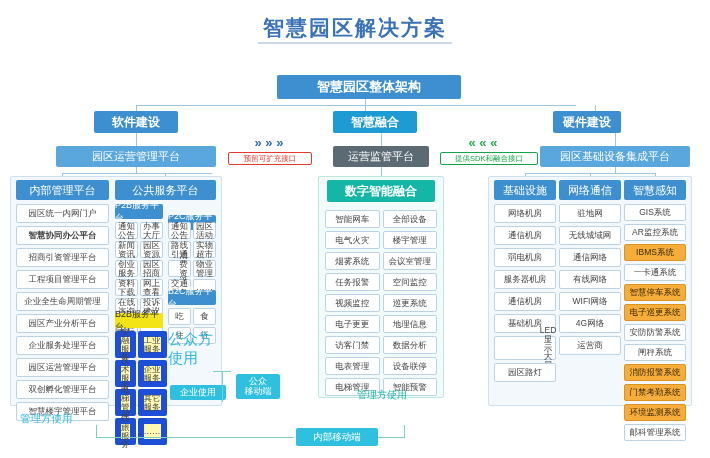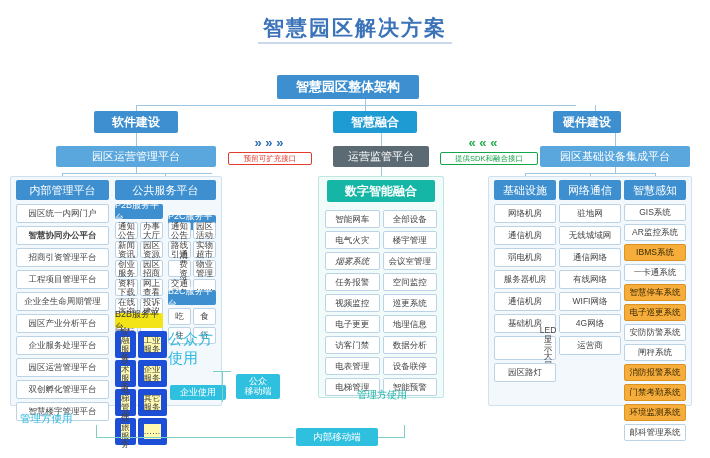--- a/index.html
+++ b/index.html
@@ -3,21 +3,21 @@
 <meta charset="utf-8">
 <style>
   html,body{margin:0;padding:0;}
   body{width:710px;height:458px;background:#ffffff;font-family:"Liberation Sans","DejaVu Sans",sans-serif;position:relative;overflow:hidden;}
   .root{position:relative;width:710px;height:458px;}
   .abs{position:absolute;box-sizing:border-box;}
   .title{top:14px;left:0;width:710px;text-align:center;font-size:21px;color:#3b73b9;letter-spacing:2px;font-weight:bold;}
   .title-underline{top:42px;left:258px;width:194px;height:2px;background:#c9d8ea;}
 
   
-  .arch{top:75px;left:277px;width:142px;height:24px;background:#3d8fd0;color:#fff;font-size:13px;font-weight:bold;display:flex;align-items:center;justify-content:center;border-radius:2px;}
+  .arch{top:75px;left:277px;width:184px;height:24px;background:#3d8fd0;color:#fff;font-size:13px;font-weight:bold;display:flex;align-items:center;justify-content:center;border-radius:2px;}
 
   
   .pillar{height:22px;color:#fff;font-size:12px;font-weight:bold;display:flex;align-items:center;justify-content:center;border-radius:2px;}
   .pillar-soft{top:111px;left:94px;width:84px;background:#3d8fd0;}
   .pillar-fuse{top:111px;left:333px;width:84px;background:#1f9bd3;}
   .pillar-hard{top:111px;left:553px;width:68px;background:#3d8fd0;}
 
   
   .plat{height:21px;color:#fff;font-size:11px;display:flex;align-items:center;justify-content:center;border-radius:2px;}
   .plat-yq{top:146px;left:56px;width:160px;background:#5aa7dd;}
@@ -174,21 +174,21 @@
   <div class="abs line-g" style="top:372px;left:222px;width:1px;height:30px;"></div>
   <div class="abs line-g" style="top:371px;left:213px;width:18px;height:1px;"></div>
 
   <div class="abs panel" style="top:176px;left:318px;width:126px;height:222px;border-radius:2px;border-color:#bfe7e1;background:#f1fbf9;"></div>
   <div class="abs sec sec-szzn">数字智能融合</div>
   <div class="abs" id="fusion-grid" style="top:210px;left:325px;width:112px;display:grid;grid-template-columns:1fr 1fr;gap:3px;">
       <div class="cell " style="height: 16px;">智能网车</div>
       <div class="cell " style="height: 16px;">全部设备</div>
       <div class="cell " style="height: 16px;">电气火灾</div>
       <div class="cell " style="height: 16px;">楼宇管理</div>
-      <div class="cell " style="height: 16px; font-style: italic;">烟雾系统</div>
+      <div class="cell " style="height: 16px;">烟雾系统</div>
       <div class="cell " style="height: 16px;">会议室管理</div>
       <div class="cell " style="height: 16px;">任务报警</div>
       <div class="cell " style="height: 16px;">空间监控</div>
       <div class="cell " style="height: 16px;">视频监控</div>
       <div class="cell " style="height: 16px;">巡更系统</div>
       <div class="cell " style="height: 16px;">电子更更</div>
       <div class="cell " style="height: 16px;">地理信息</div>
       <div class="cell " style="height: 16px;">访客门禁</div>
       <div class="cell " style="height: 16px;">数据分析</div>
       <div class="cell " style="height: 16px;">电表管理</div>

